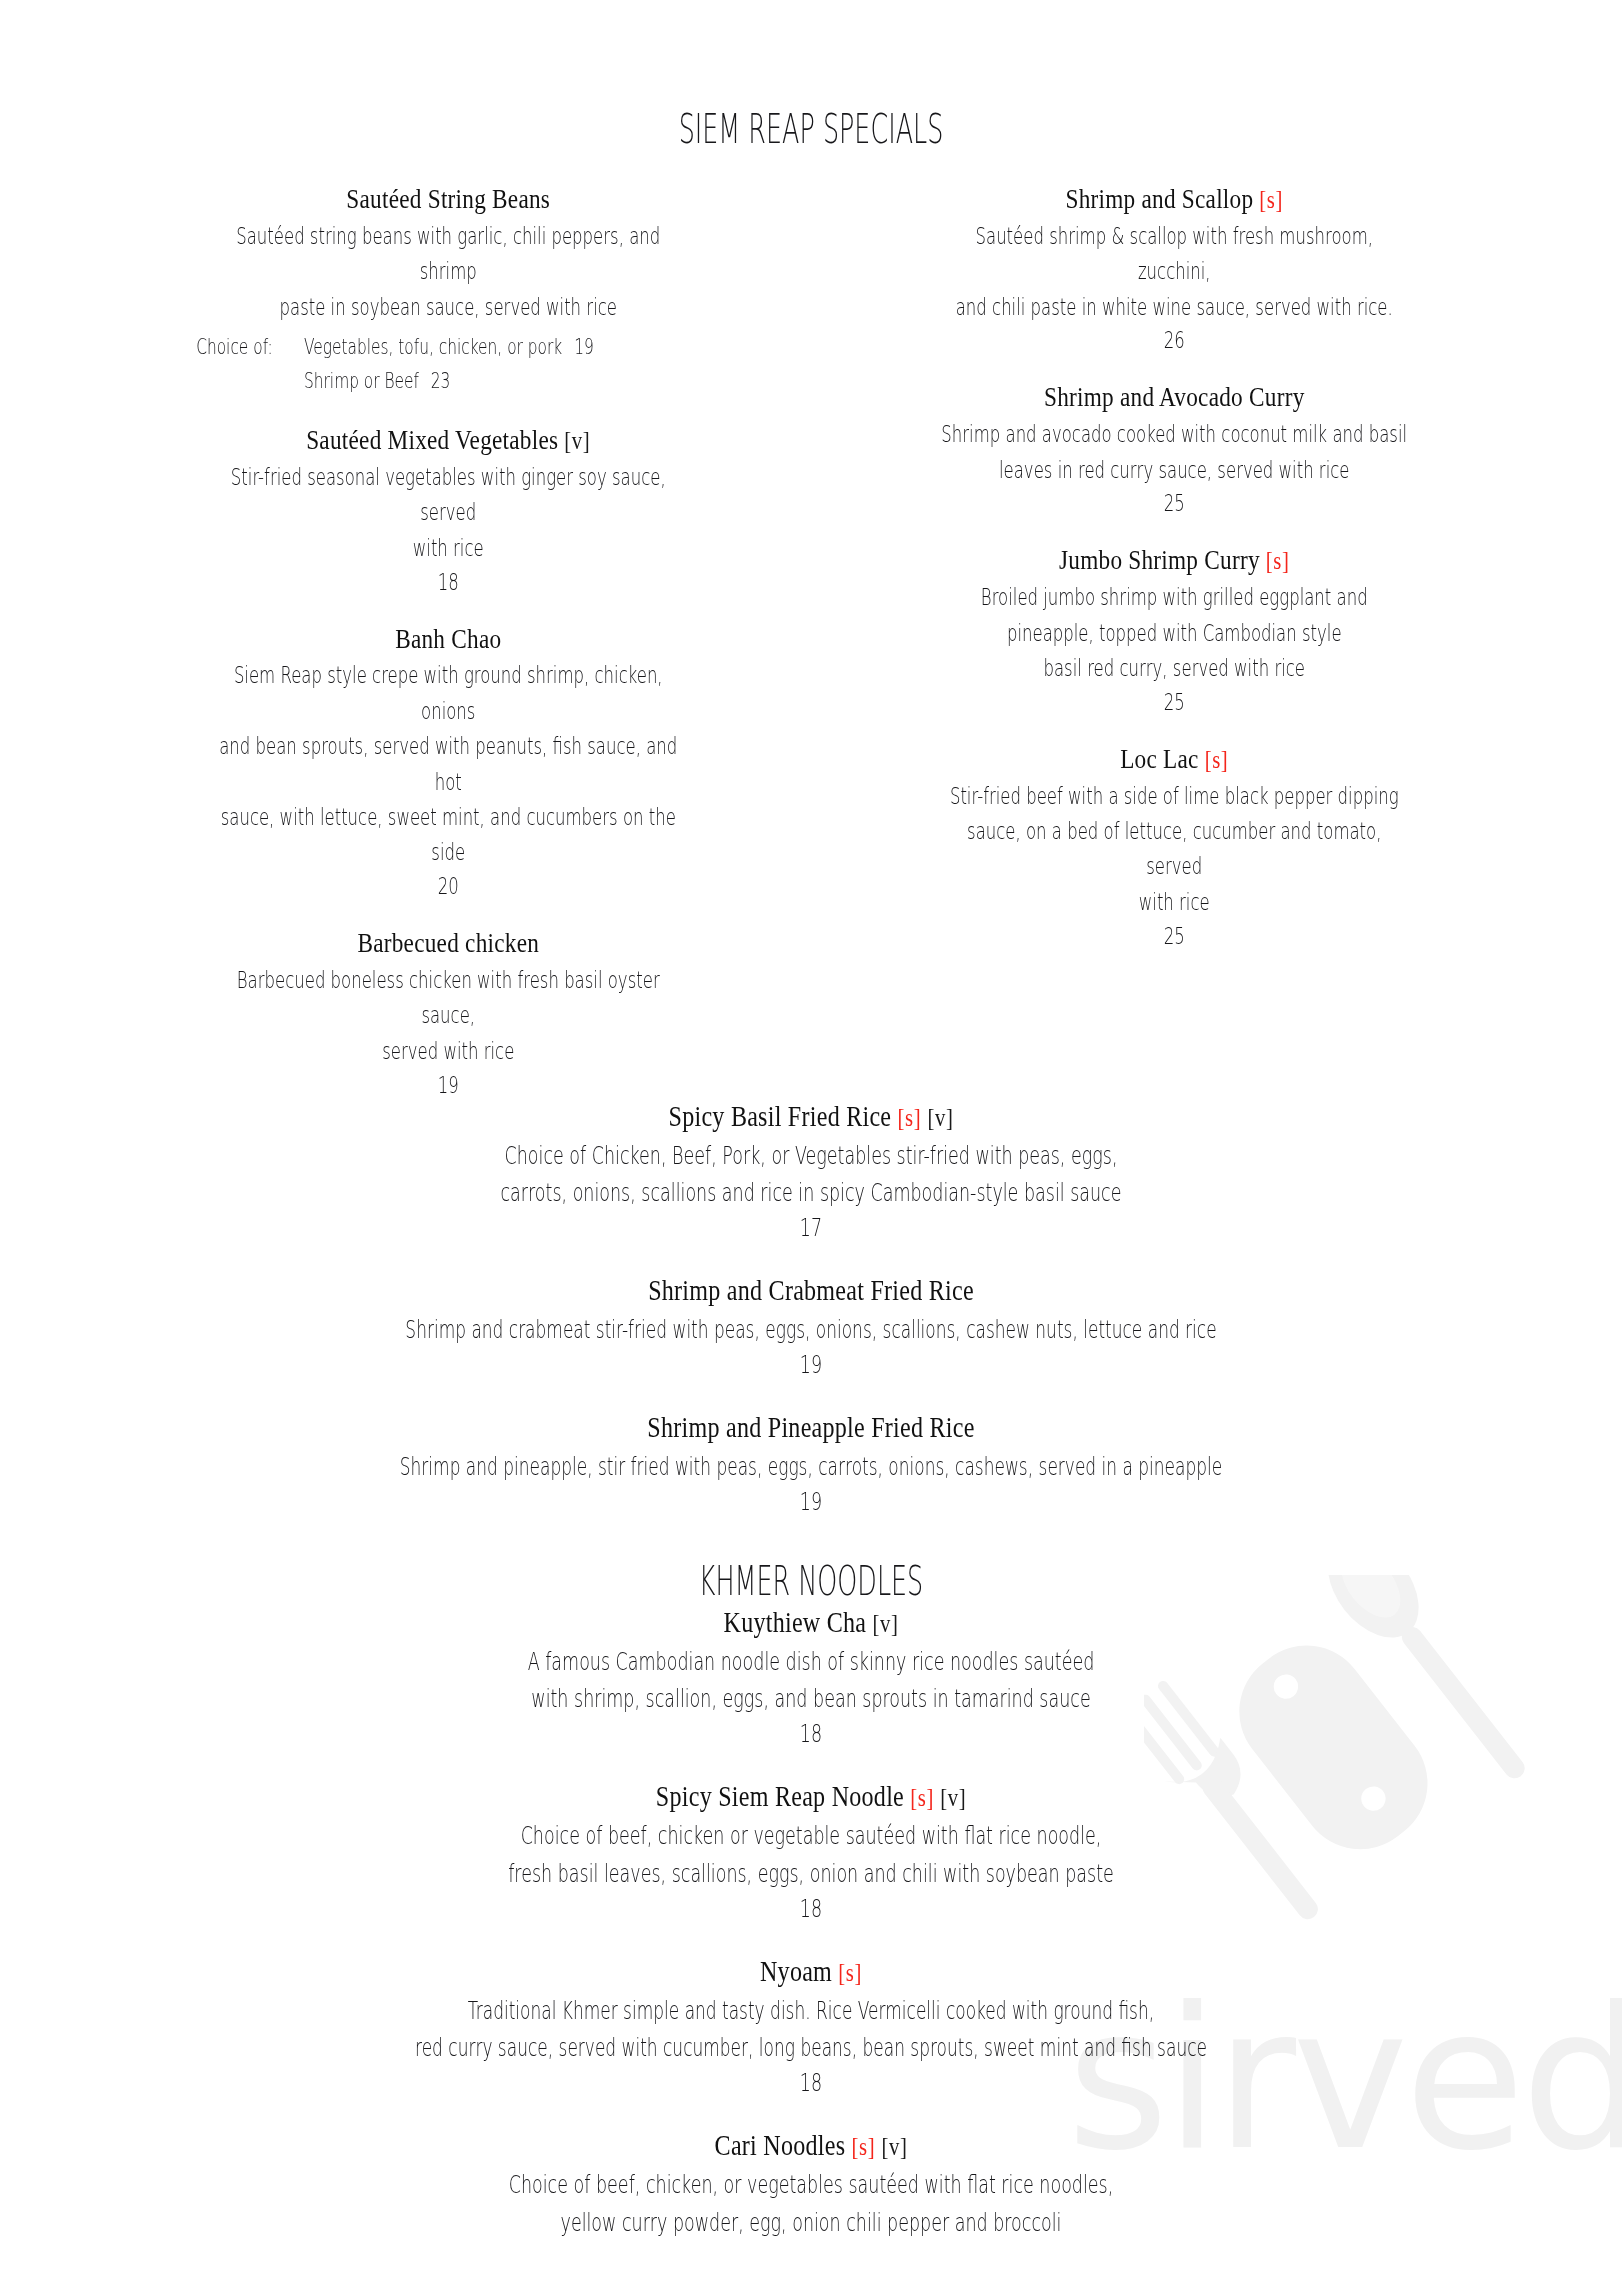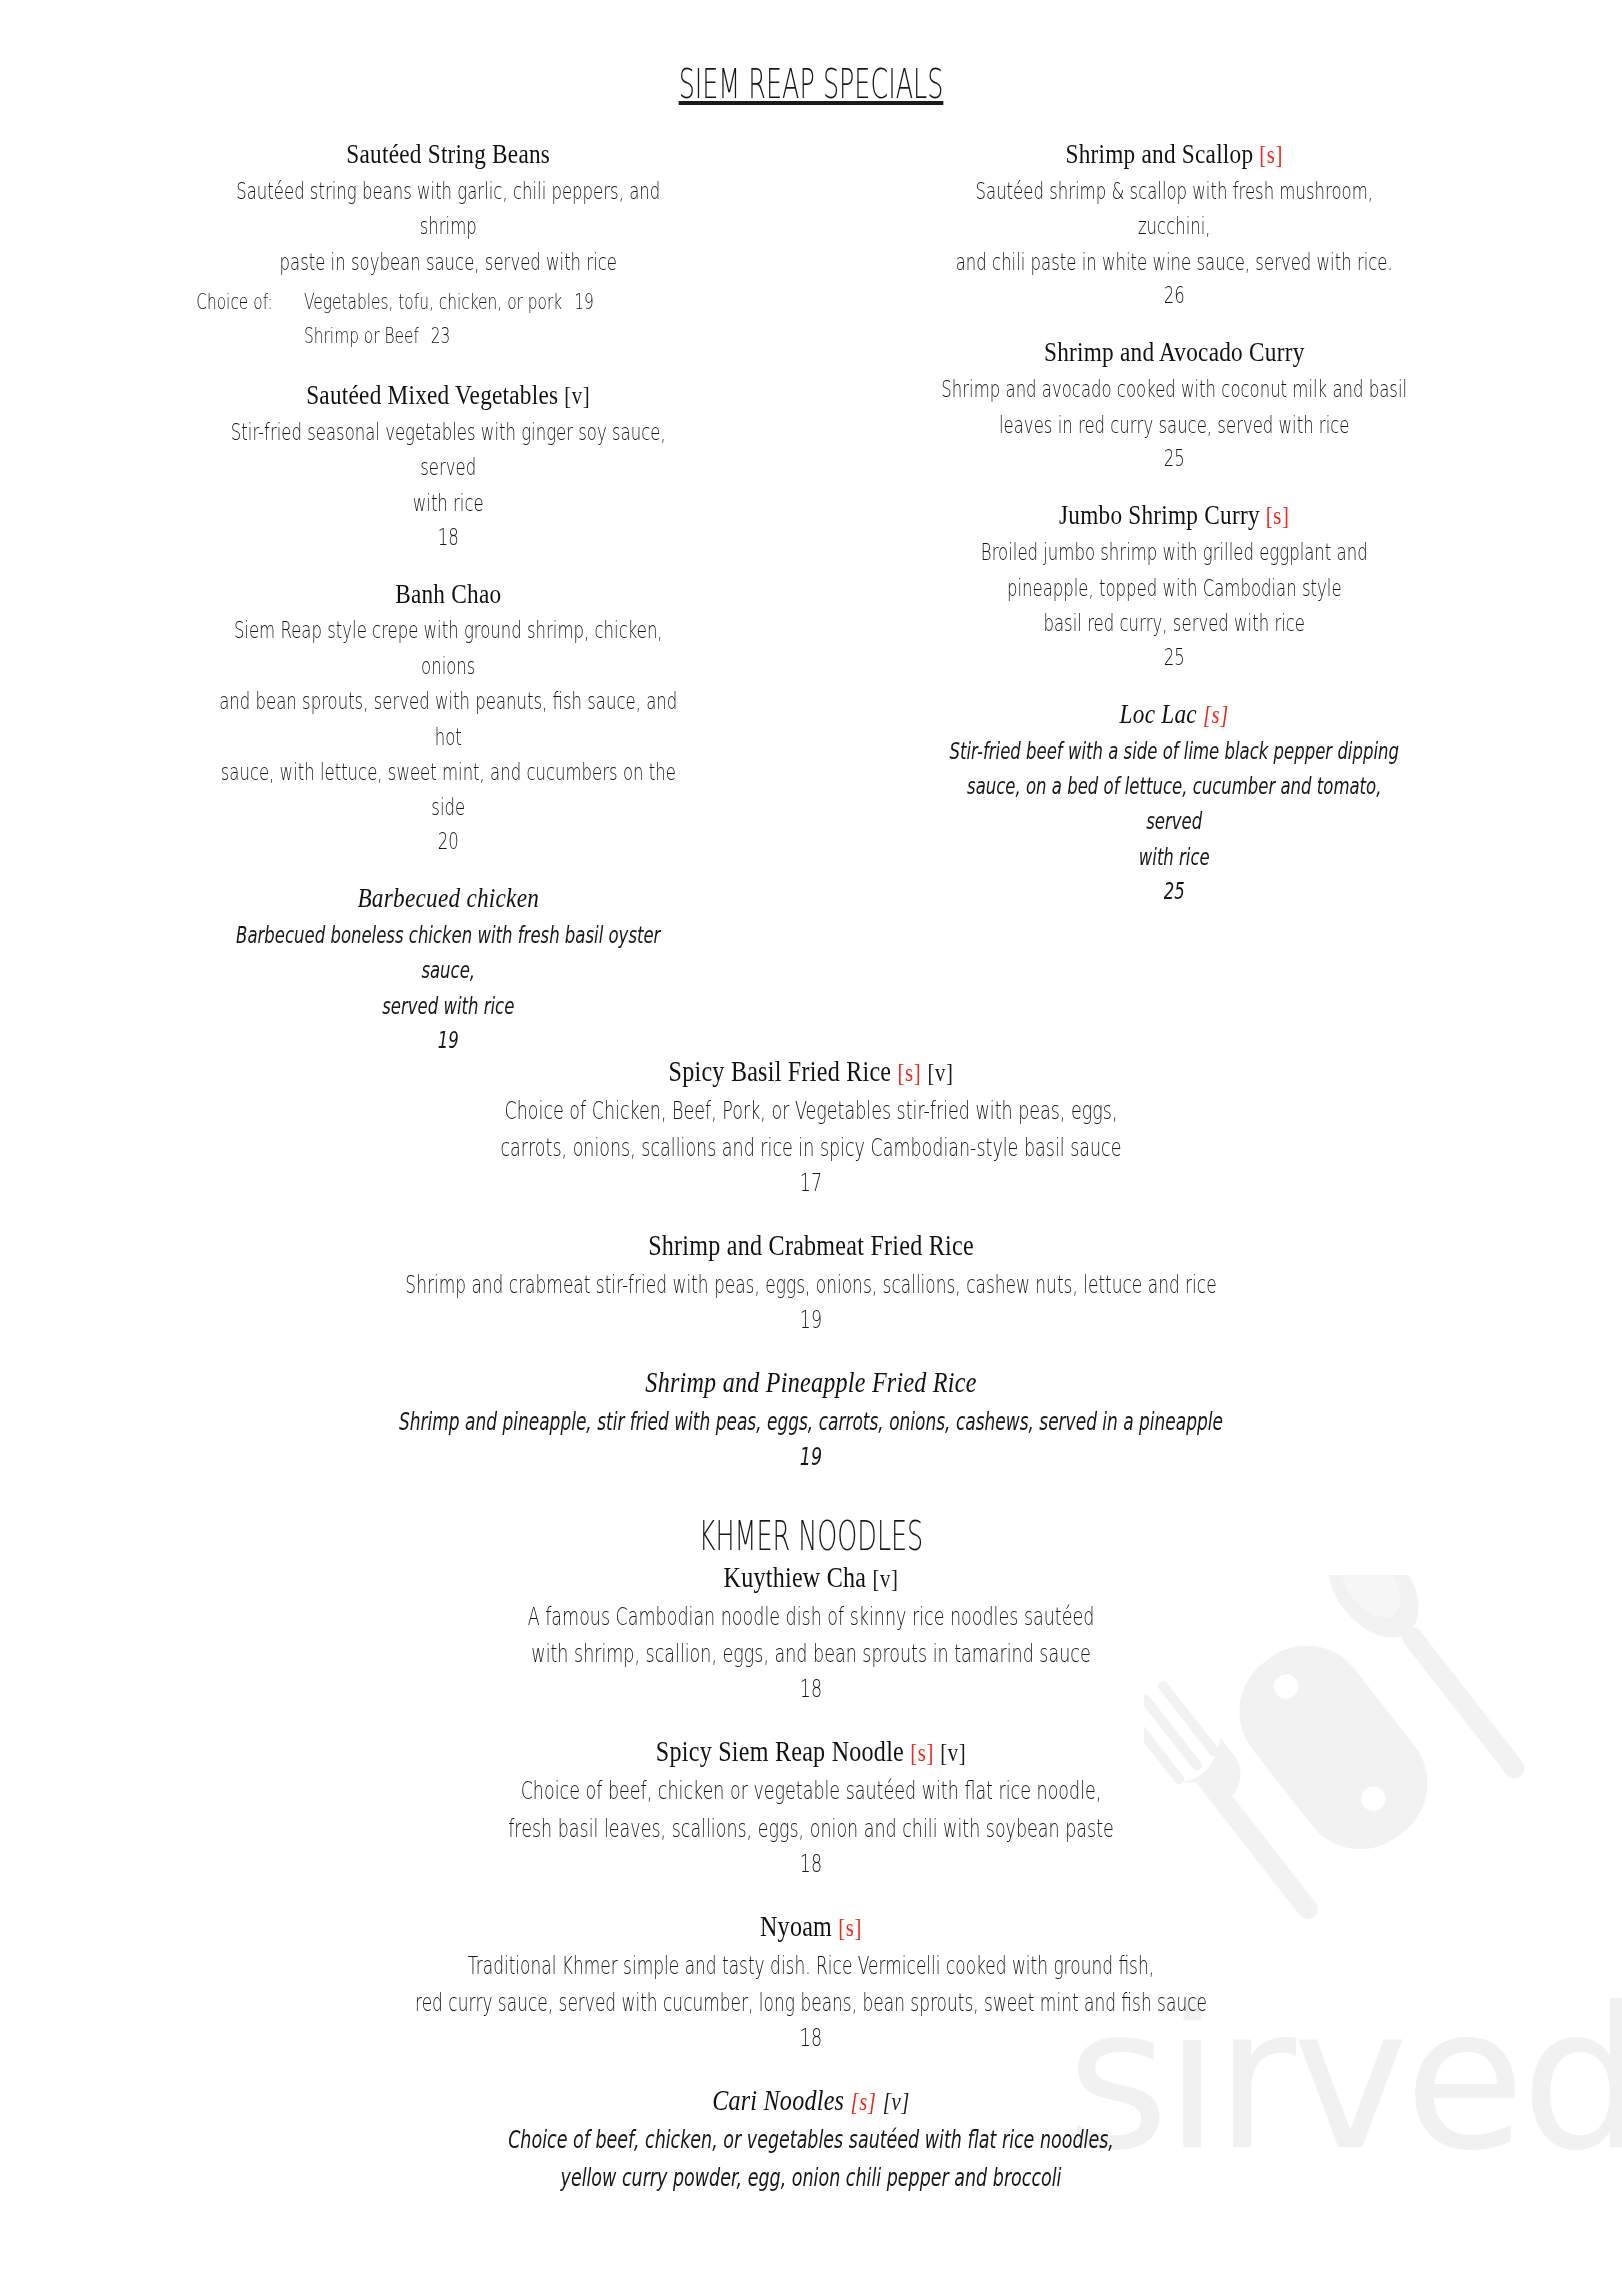--- a/index.html
+++ b/index.html
@@ -60,35 +60,35 @@
     font-size: 41px;
     letter-spacing: 0px;
     color: #17171a;
     transform: scaleX(0.62);
     transform-origin: center;
     white-space: nowrap;
   }
 
   .title-wrap { width: 100%; }
 
-  #title-siem-reap { margin-top: 60px; text-decoration: underline; }
+  #title-siem-reap { margin-top: 105px; }
   #title-khmer-fried-rice { margin-top: 42px; }
   #title-khmer-noodles { margin-top: 41px; }
 
   
   .cols {
     display: flex;
     gap: 51px;
     margin-top: 29px;
   }
   .col { flex: 1 1 0; min-width: 0; }
 
   
   .dish { margin-bottom: 26px; }
-  .dish:last-child { margin-bottom: 0; font-style: italic; }
+  .dish:last-child { margin-bottom: 0; }
 
   .dish-name {
     text-align: center;
     font-family: "Liberation Serif", serif;
     font-size: 28px;
     font-weight: 400;
     color: #111111;
     letter-spacing: 0.3px;
     transform: scaleX(0.83);
     transform-origin: center;

